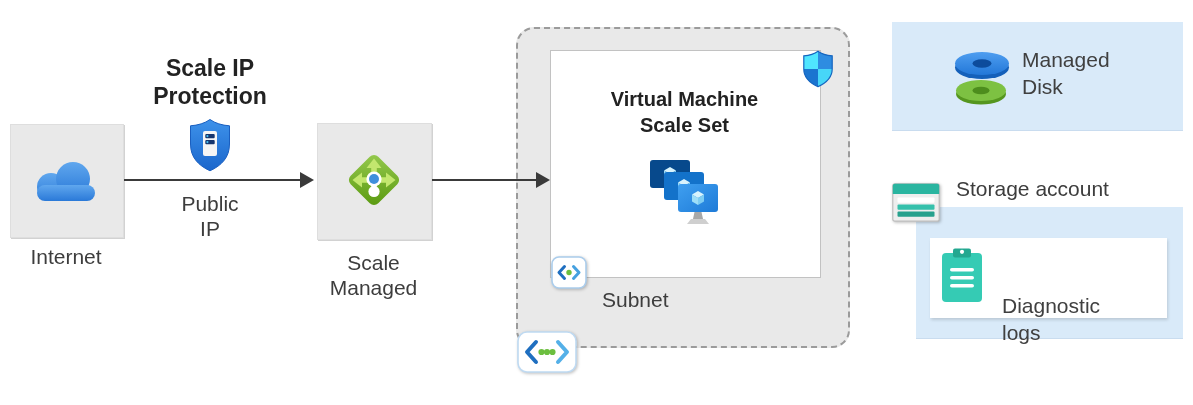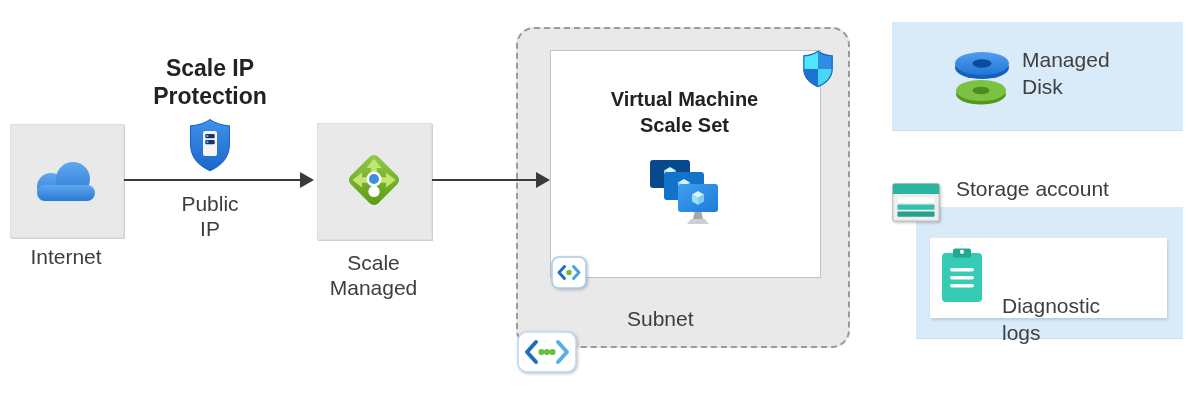--- a/index.html
+++ b/index.html
@@ -157,21 +157,21 @@
   </div>
 
   <div class="abs z5 icon-shadow" style="left:551px; top:256px;">
     <svg width="36" height="33" viewBox="0 0 36 33">
       <rect x="1" y="1" width="34" height="31" rx="7" fill="#ffffff" stroke="#abcdec" stroke-width="1.6"></rect>
       <path d="M13.5 10.5 L8 16.5 L13.5 22.5" stroke="#1f6fc0" stroke-width="3" fill="none" stroke-linecap="round" stroke-linejoin="round"></path>
       <path d="M22.5 10.5 L28 16.5 L22.5 22.5" stroke="#45a1e0" stroke-width="3" fill="none" stroke-linecap="round" stroke-linejoin="round"></path>
       <circle cx="18" cy="16.5" r="2.7" fill="#6cbf3f"></circle>
     </svg>
   </div>
-  <div class="abs lbl z5" style="left:627px; top:287px;margin-top:19px;">Subnet</div>
+  <div class="abs lbl z5" style="left:602px; top:287px;">Subnet</div>
 
   <div class="abs z5 icon-shadow" style="left:517px; top:331px;">
     <svg width="60" height="42" viewBox="0 0 60 42">
       <rect x="1" y="1" width="58" height="40" rx="9" fill="#ffffff" stroke="#bfdaf2" stroke-width="1.6"></rect>
       <path d="M19 11 L10 21 L19 31" stroke="#1f6fc0" stroke-width="4" fill="none" stroke-linecap="round" stroke-linejoin="round"></path>
       <path d="M41 11 L50 21 L41 31" stroke="#54b0e8" stroke-width="4" fill="none" stroke-linecap="round" stroke-linejoin="round"></path>
       <g fill="#6cbf3f">
         <circle cx="24.5" cy="21" r="3.1"></circle>
           <circle cx="30" cy="21" r="3.1"></circle>
           <circle cx="35.5" cy="21" r="3.1"></circle>

